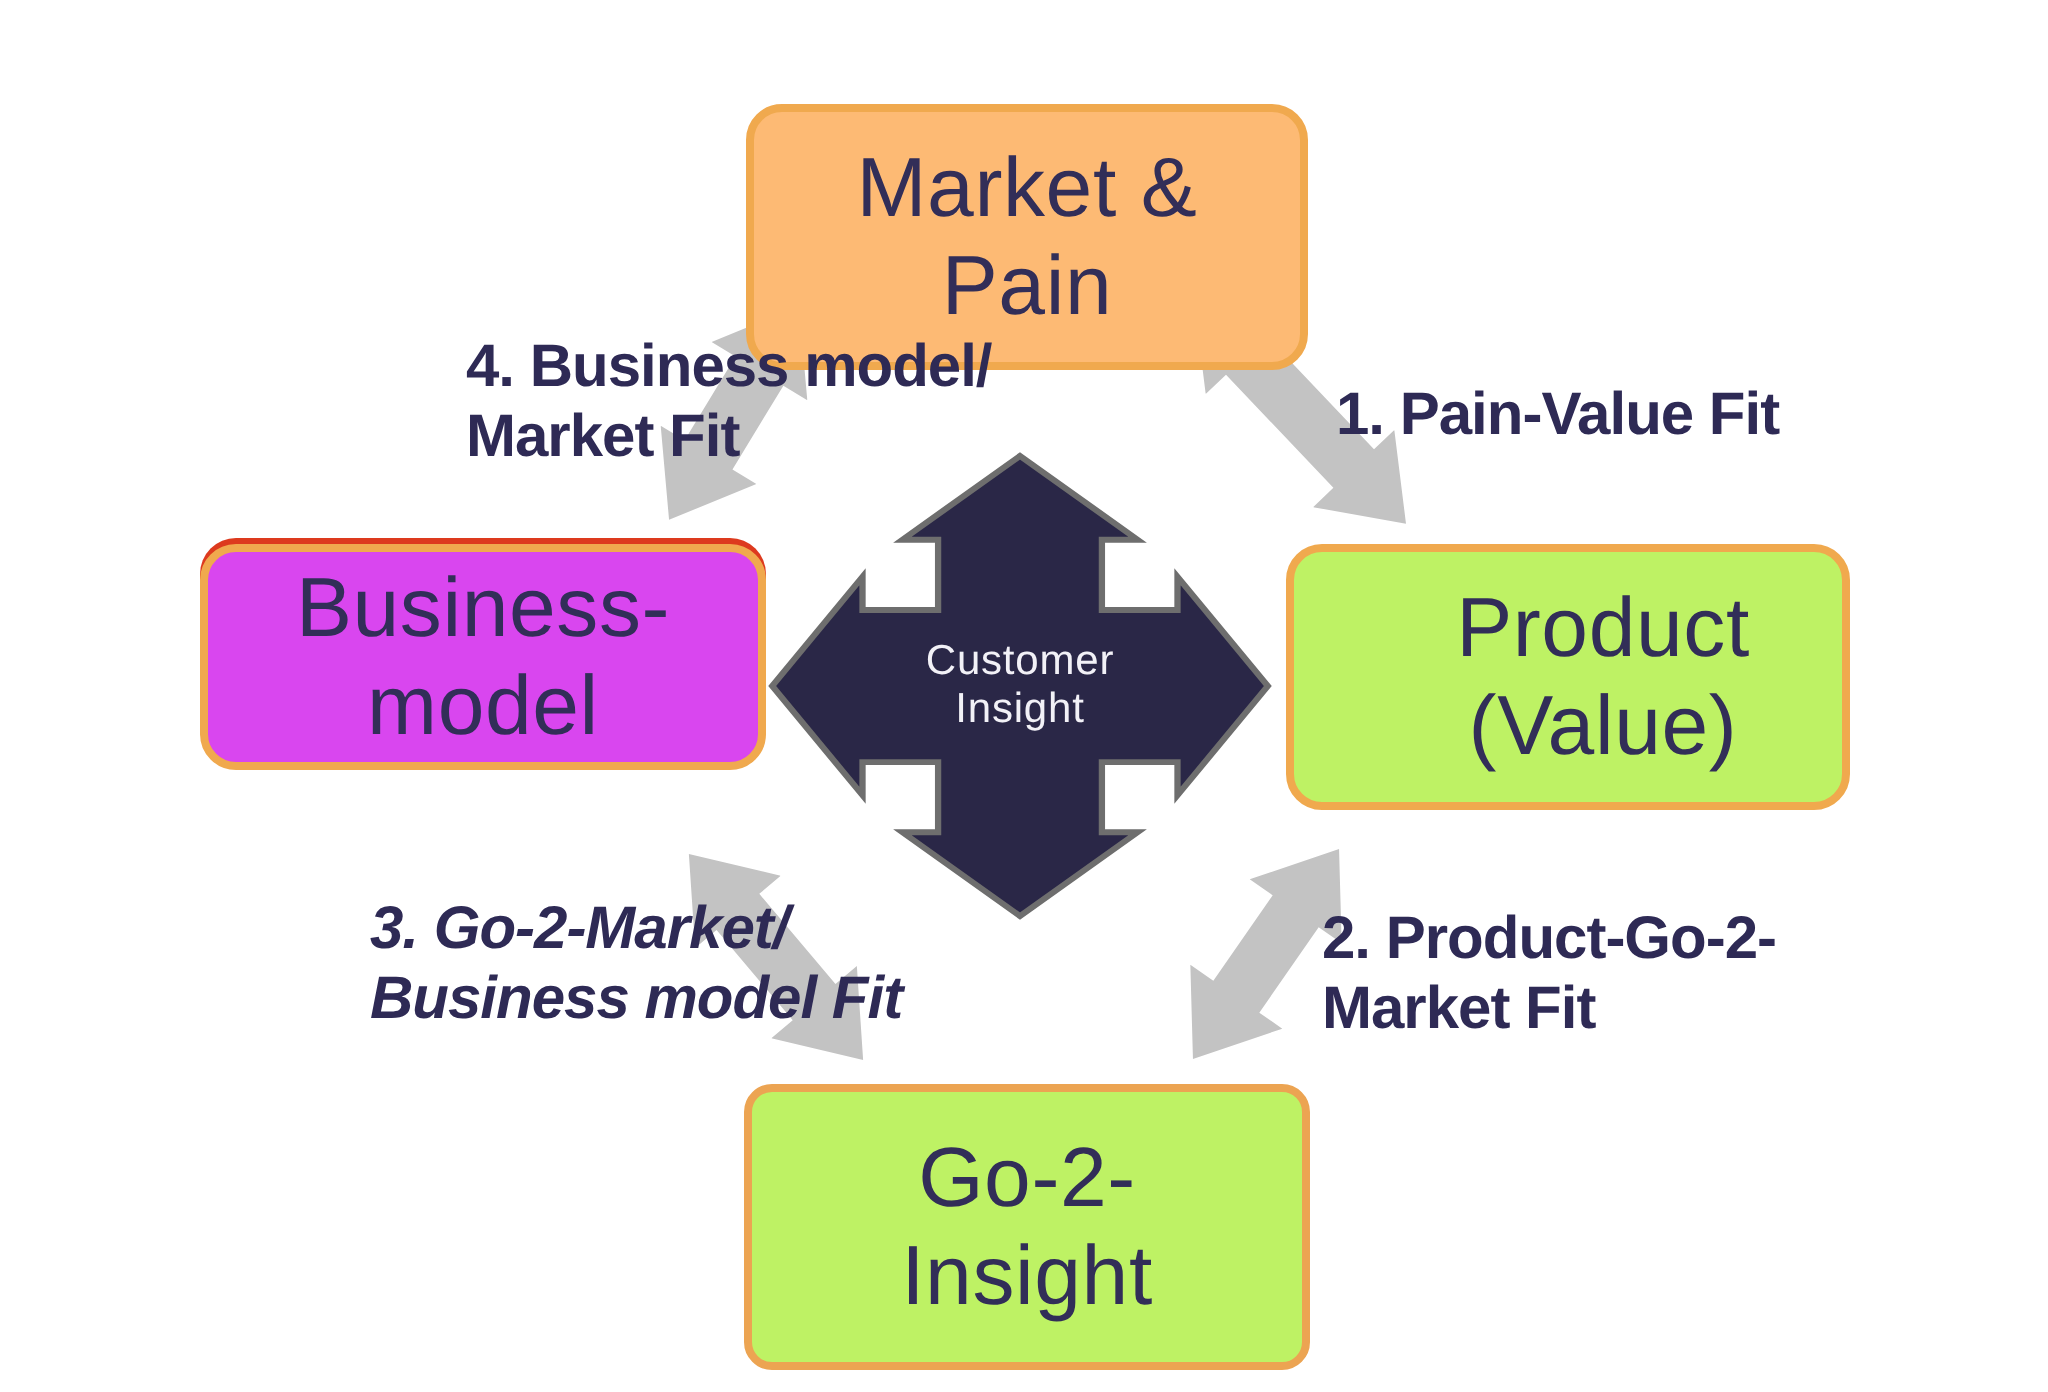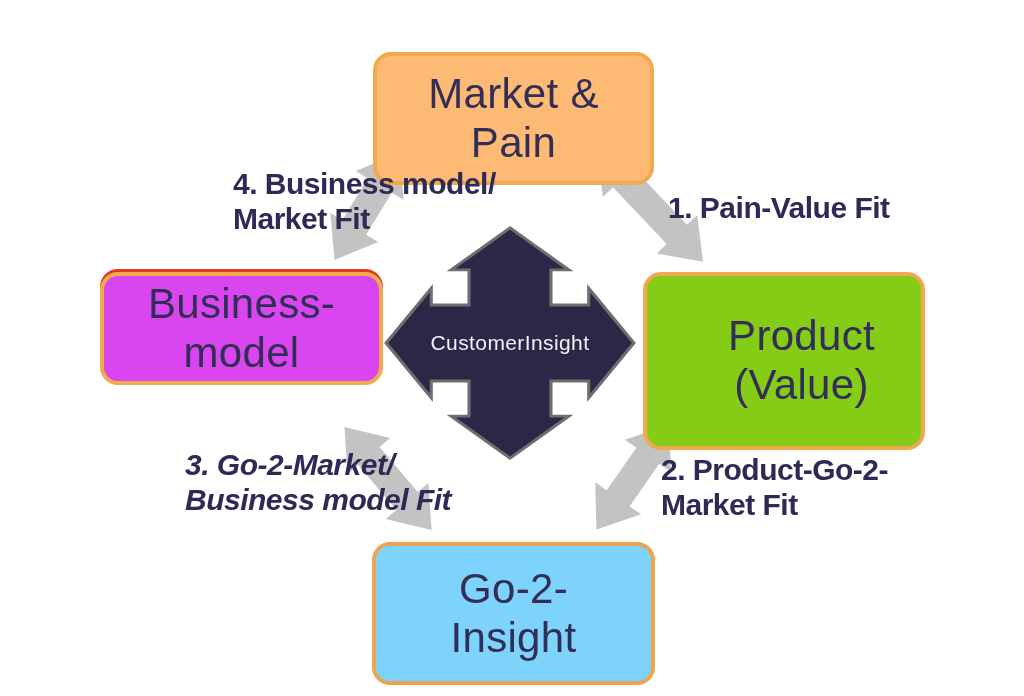--- a/index.html
+++ b/index.html
@@ -10,33 +10,33 @@
   
   .box{
     position:absolute;border-radius:18px;border:4px solid #f0a94e;
     display:flex;flex-direction:column;align-items:center;justify-content:center;
     box-sizing:border-box;text-align:center;color:#322e58;
     font-size:42px;line-height:1.16;letter-spacing:.3px;z-index:2;
   }
   .box span{display:block;}
   .box-market{left:373px;top:8px;width:281px;height:133px;background:#fdba74;margin-top:44px;}
   .box-business{left:100px;top:272px;width:283px;height:113px;background:#d946ef;box-shadow:0 -3px 0 #dd3a1e;}
-  .box-product{left:643px;top:272px;width:282px;height:178px;background:#84cc16;padding-left:35px;}
-  .box-go2{left:372px;top:542px;width:283px;height:143px;background:#7dd3fc;border-color:#eca452;}
+  .box-product{left:643px;top:272px;width:282px;height:133px;background:#bef264;padding-left:35px;}
+  .box-go2{left:372px;top:542px;width:283px;height:143px;background:#bef264;border-color:#eca452;border-radius:14px;}
   
   .arrow{position:absolute;z-index:1;transform-origin:center;}
   .arrow-1{left:622px;top:129px;transform:rotate(-43.5deg);}
   .arrow-2{left:605px;top:413px;transform:rotate(34.8deg);}
   .arrow-3{left:360px;top:411px;transform:rotate(-40.2deg);}
   .arrow-4{left:339px;top:144px;transform:rotate(31.3deg);}
   
   .cross{position:absolute;left:384px;top:226px;width:252px;height:234px;z-index:2;}
   .cross-label{
     position:absolute;left:384px;top:226px;width:252px;height:234px;z-index:3;
-    display:flex;align-items:center;justify-content:center;
+    display:flex;flex-direction:column;align-items:center;justify-content:center;
     color:#f2f1f7;font-size:21px;line-height:24px;text-align:center;letter-spacing:.4px;
   }
   
   .edge-label{
     position:absolute;z-index:3;color:#2e2a55;font-weight:bold;
     font-size:30px;line-height:35px;letter-spacing:-0.5px;white-space:nowrap;
   }
   .edge-label span{display:block;}
   .label-1{left:628px;top:190px;margin-left:40px;}
   .label-2{left:630px;top:452px;margin-left:31px;}

